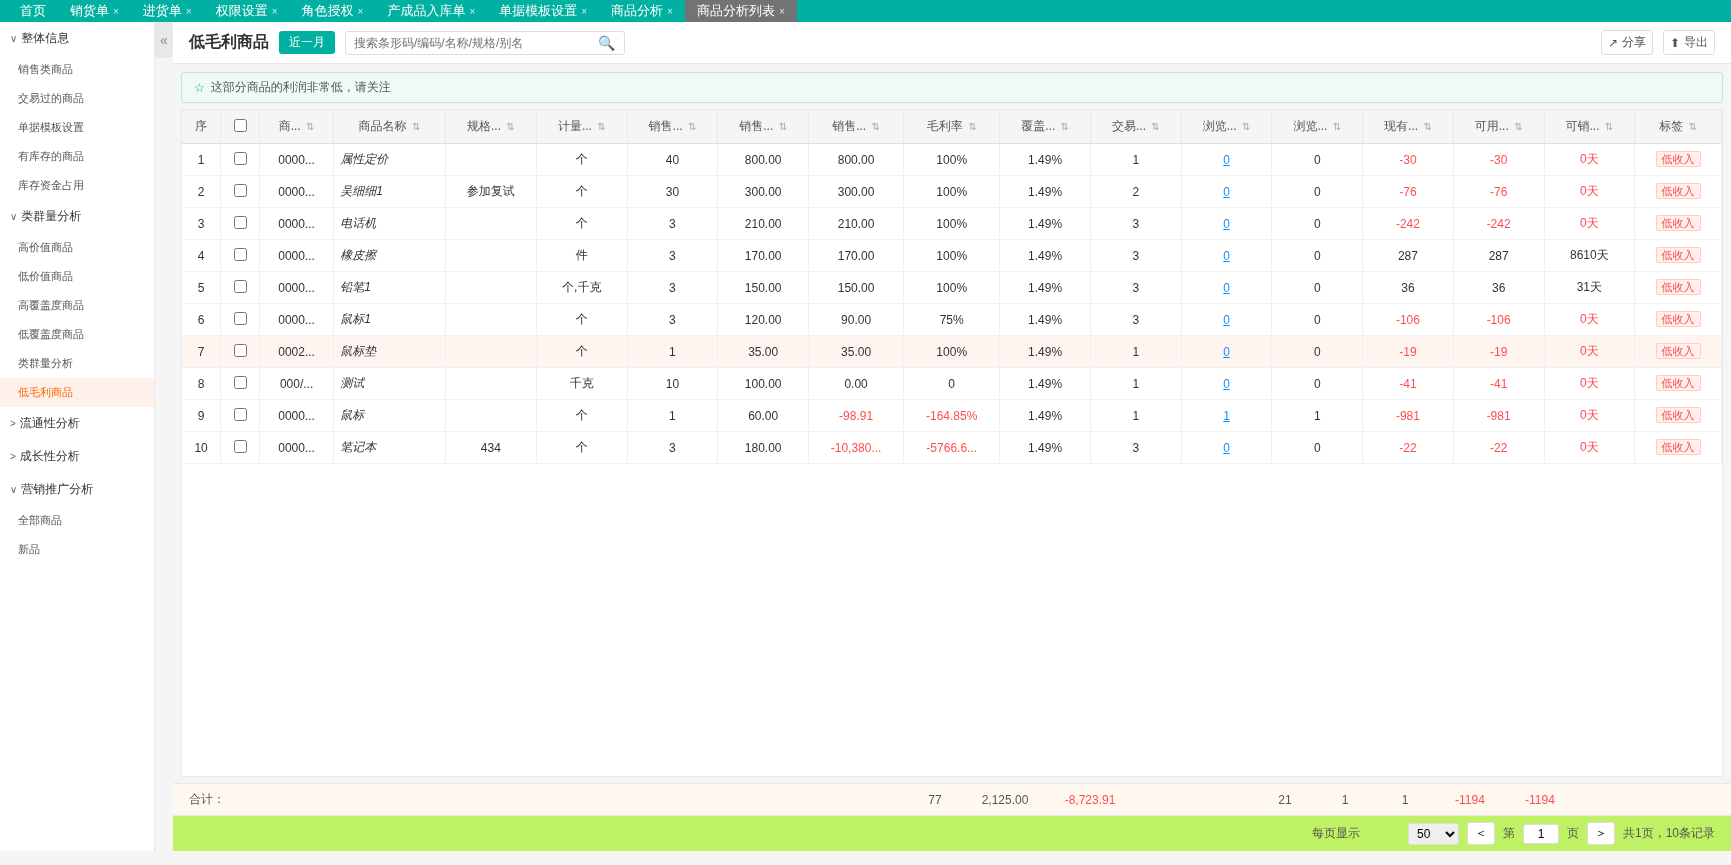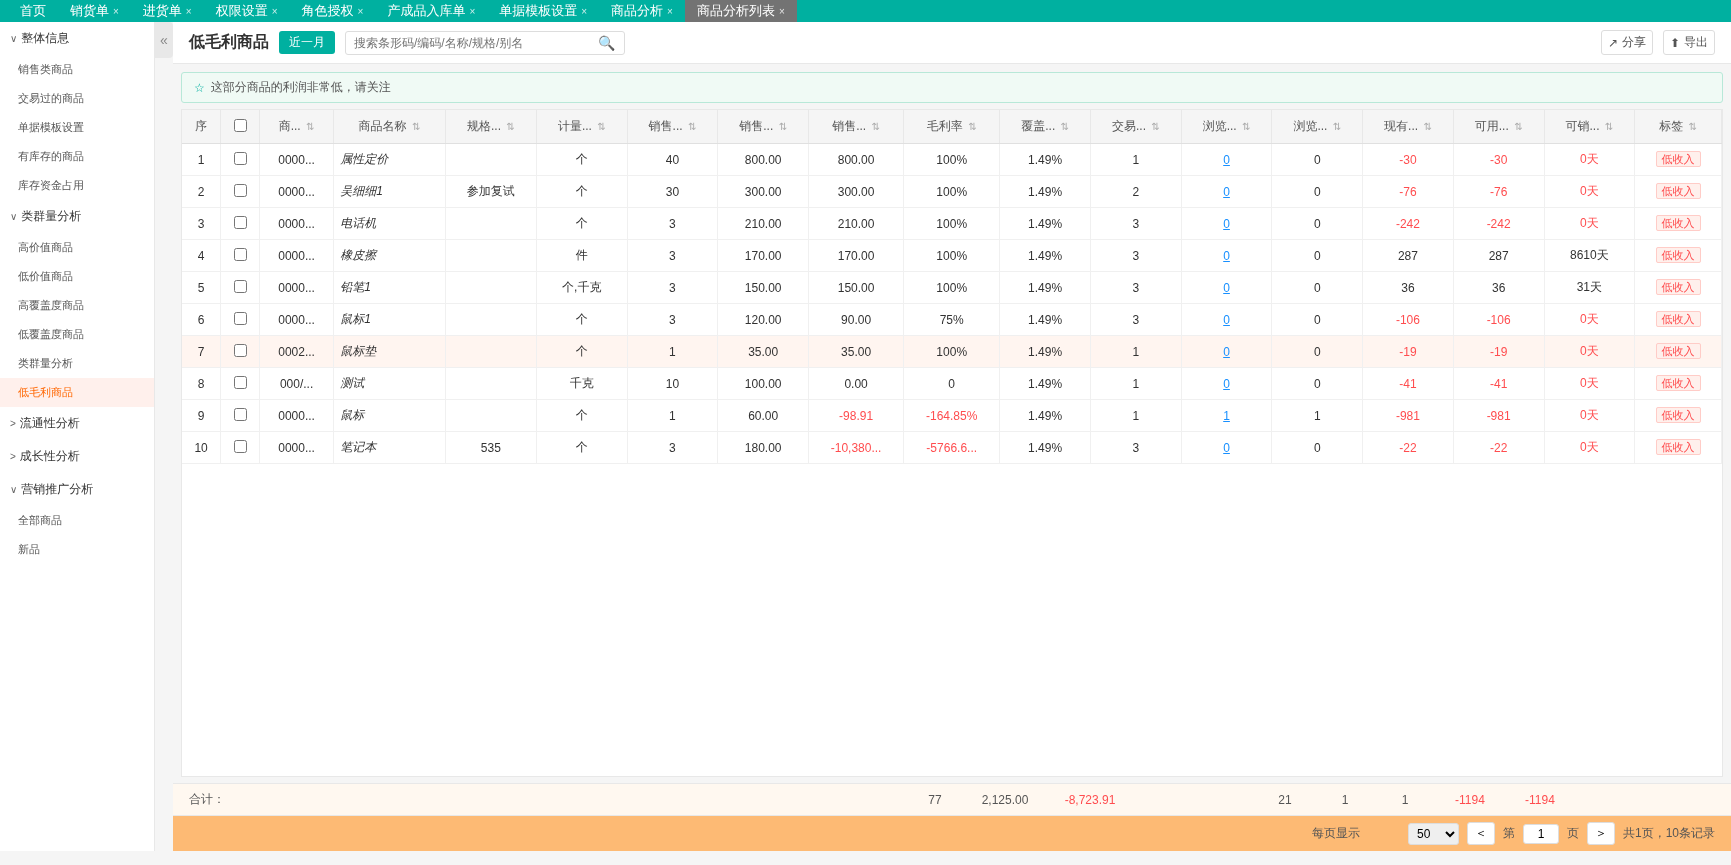--- a/index.html
+++ b/index.html
@@ -221,21 +221,21 @@
       flex: 1;
     }
     .footer-val {
       min-width: 80px;
       text-align: center;
       padding: 0 6px;
     }
 
     
     .pagination-bar {
-      background: #fdba74;
+      background: #bef264;
       border-top: 1px solid #e8e8e8;
       padding: 6px 16px;
       display: flex;
       align-items: center;
       justify-content: flex-end;
       gap: 8px;
       font-size: 12px;
       color: #555;
     }
     .pagination-bar select {
@@ -566,21 +566,21 @@
     <td class="text-red">-981</td>
     <td class="text-red">-981</td>
     <td class="text-red">0天</td>
     <td><span class="tag-red">低收入</span></td>
   </tr>
               <tr>
     <td>10</td>
     <td><input type="checkbox" style=""></td>
     <td>0000...</td>
     <td class="td-left">笔记本</td>
-    <td>535</td>
+    <td>434</td>
     <td>个</td>
     <td>3</td>
     <td>180.00</td>
     <td class="text-red">-10,380...</td>
     <td class="text-red">-5766.6...</td>
     <td>1.49%</td>
     <td>3</td>
     <td class="text-link">0</td>
     <td>0</td>
     <td class="text-red">-22</td>

